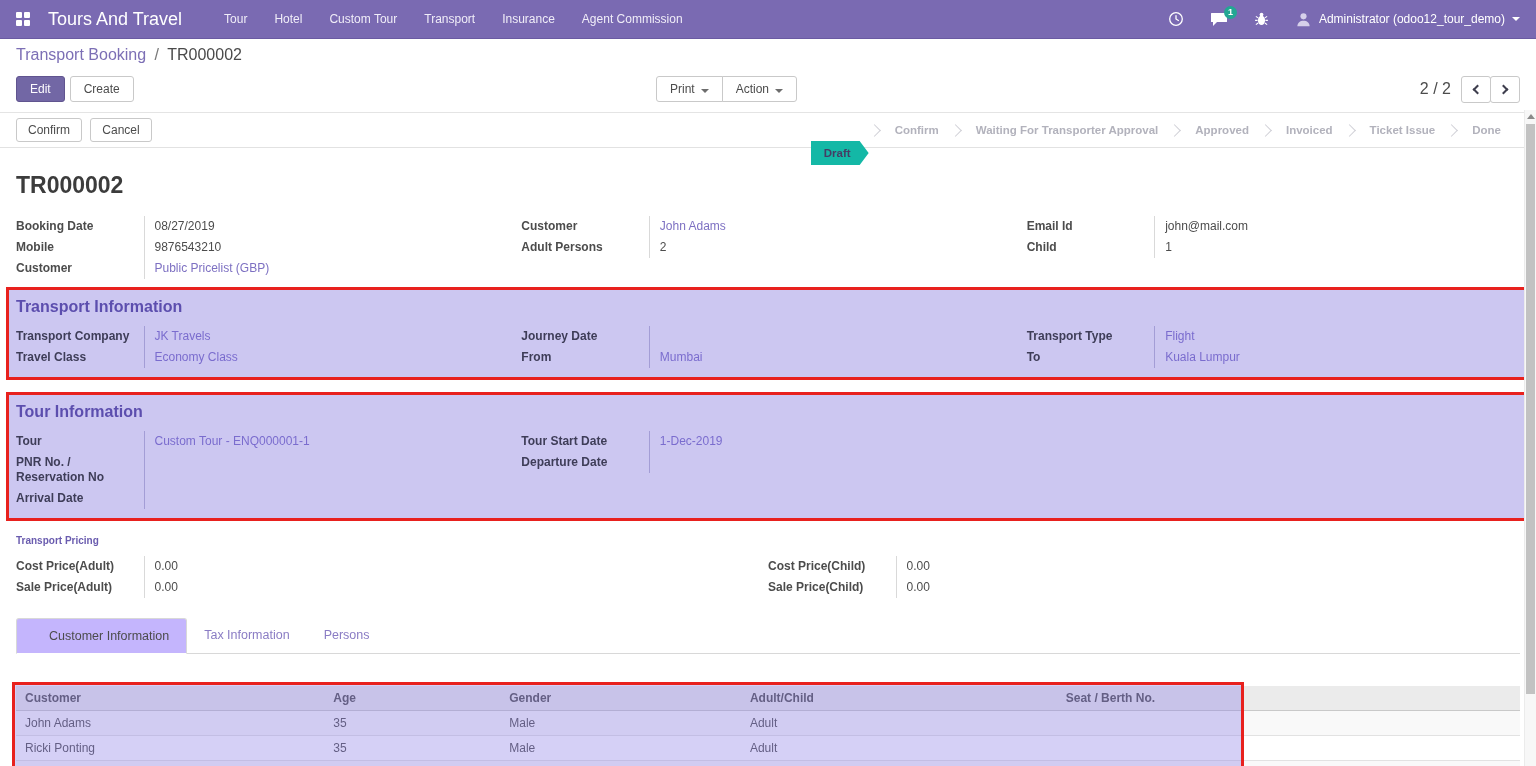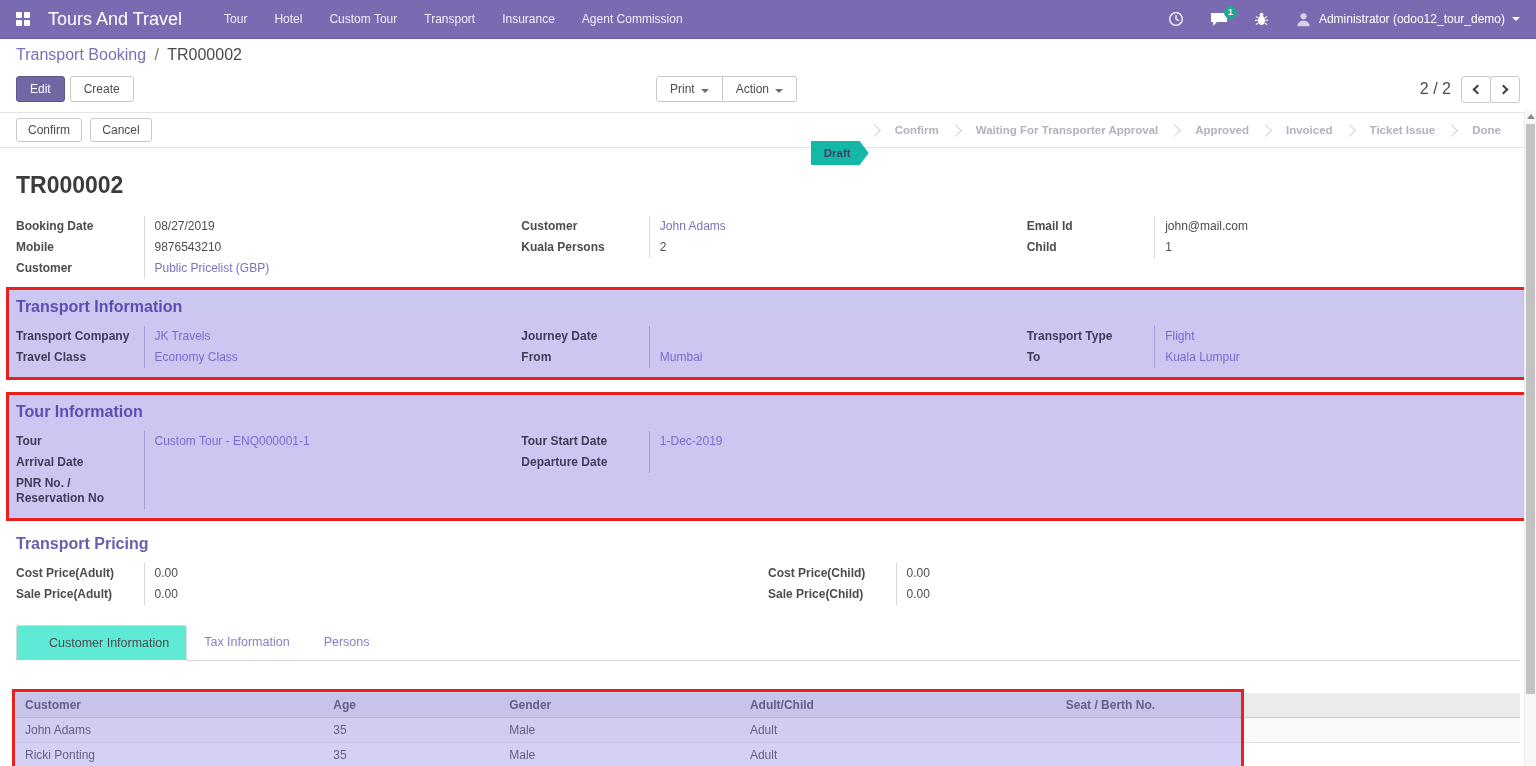--- a/index.html
+++ b/index.html
@@ -88,27 +88,27 @@
 
   
   .hl-section {
     background: #ccc7f1; border: 3px solid #e8211e; margin: 8px -10px 12px;
     padding: 6px 7px 9px;
   }
   .hl-section .flabel { color: #3e3d58; }
   .hl-section .fvalue { border-left-color: #a39dd6; }
   .hl-section .fvalue.link { color: #7a6cce; }
   .section-heading { font-size: 16px; font-weight: 700; color: #5c4eae; margin: 2px 0 10px; }
-  .plain-heading { font-size: 16px; font-weight: 700; color: #6a5caf; margin: 14px 0 10px; }
+  .plain-heading { font-size: 10px; font-weight: 700; color: #6a5caf; margin: 14px 0 10px; }
 
   
   .tabbar { display: flex; border-bottom: 1px solid #d8d8d8; margin-top: 20px; }
   .tab { padding: 10px 17px; font-size: 12.5px; color: #8a7cc4; cursor: pointer; }
   .tab.active {
-    color: #4c4c4c; background: #5eead4; border: 1px solid #d8d8d8; border-bottom: 1px solid #fff;
+    color: #4c4c4c; background: #c4b5fd; border: 1px solid #d8d8d8; border-bottom: 1px solid #fff;
     border-radius: 3px 3px 0 0; margin-bottom: -1px; padding-left: 32px;
   }
 
   
   .table-wrap { position: relative; margin: 32px 0 0; }
   table.listview { width: 100%; border-collapse: collapse; font-size: 12px; color: #4c4c4c; table-layout: fixed; }
   table.listview th {
     text-align: left; font-weight: 700; background: #ebebeb; padding: 5px 9px;
     border-bottom: 1px solid #c9c9c9; white-space: nowrap;
   }
@@ -240,21 +240,21 @@
         <span class="flabel">Customer</span>
         <span class="fvalue link">Public Pricelist (GBP)</span>
       </div>
     </div>
     <div class="fgroup">
       <div class="frow">
         <span class="flabel">Customer</span>
         <span class="fvalue link">John Adams</span>
       </div>
       <div class="frow">
-        <span class="flabel">Kuala Persons</span>
+        <span class="flabel">Adult Persons</span>
         <span class="fvalue">2</span>
       </div>
     </div>
     <div class="fgroup">
       <div class="frow">
         <span class="flabel">Email Id</span>
         <span class="fvalue">john@mail.com</span>
       </div>
       <div class="frow">
         <span class="flabel">Child</span>
@@ -301,25 +301,25 @@
 
   <div class="hl-section">
     <div class="section-heading">Tour Information</div>
     <div class="field-grid">
       <div class="fgroup">
         <div class="frow">
           <span class="flabel">Tour</span>
           <span class="fvalue link">Custom Tour - ENQ000001-1</span>
         </div>
         <div class="frow">
+          <span class="flabel">PNR No. / Reservation No</span>
+          <span class="fvalue"></span>
+        </div>
+        <div class="frow">
           <span class="flabel">Arrival Date</span>
-          <span class="fvalue"></span>
-        </div>
-        <div class="frow">
-          <span class="flabel">PNR No. / Reservation No</span>
           <span class="fvalue"></span>
         </div>
       </div>
       <div class="fgroup">
         <div class="frow">
           <span class="flabel">Tour Start Date</span>
           <span class="fvalue link">1-Dec-2019</span>
         </div>
         <div class="frow">
           <span class="flabel">Departure Date</span>

